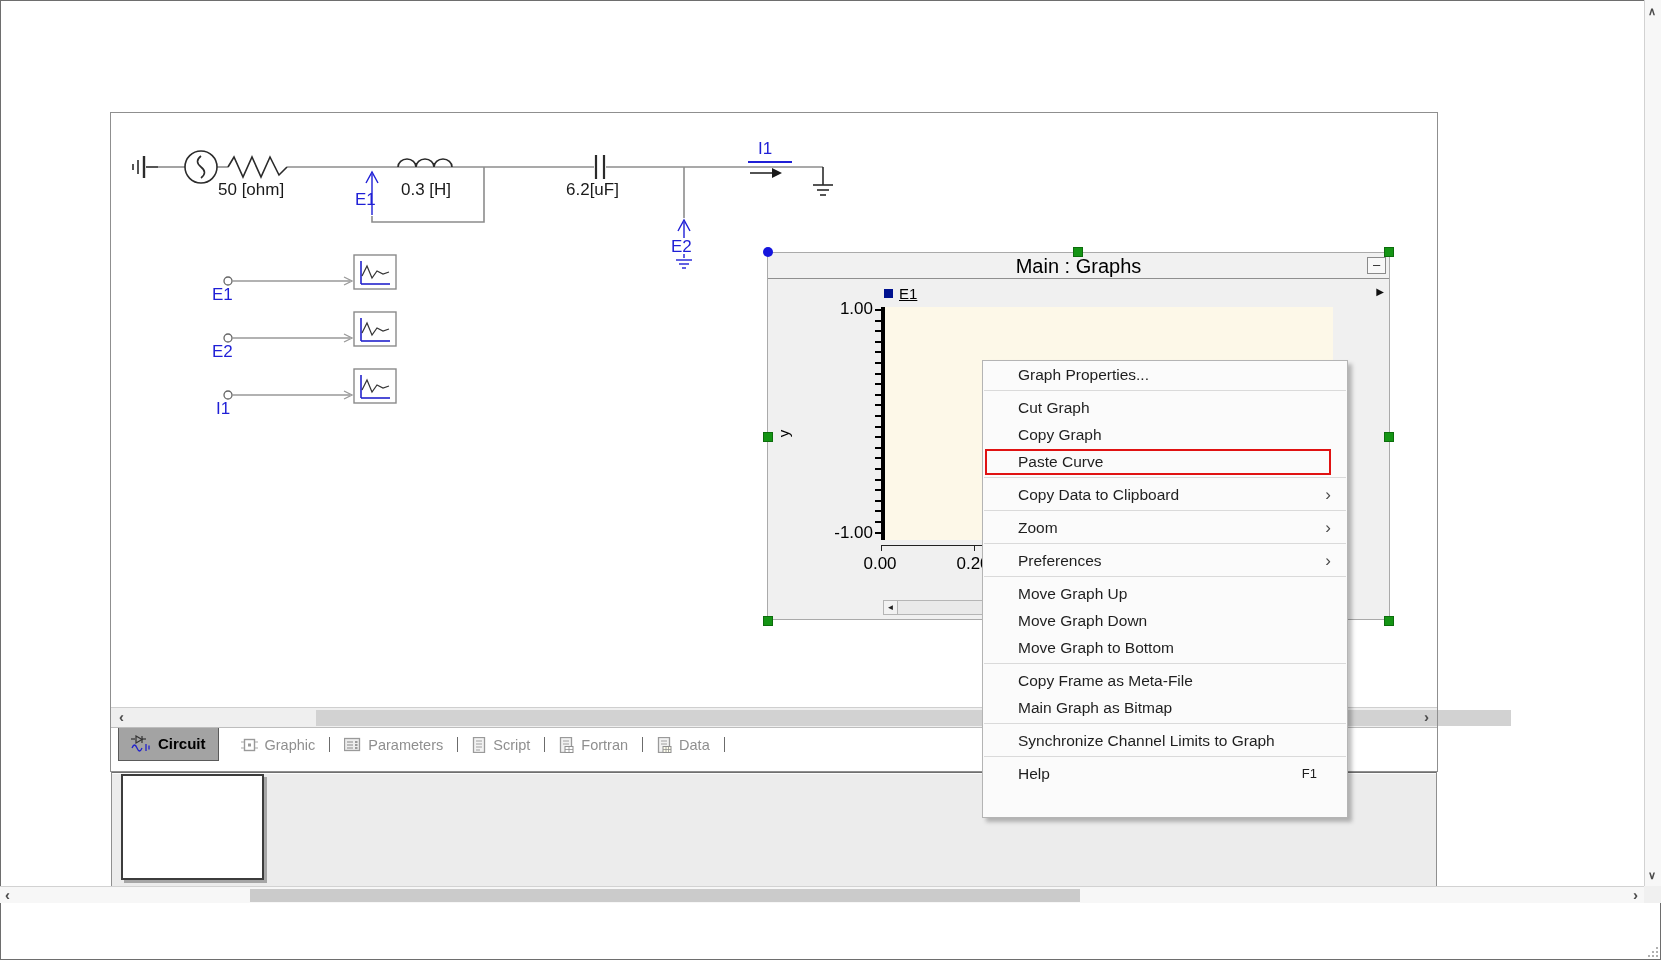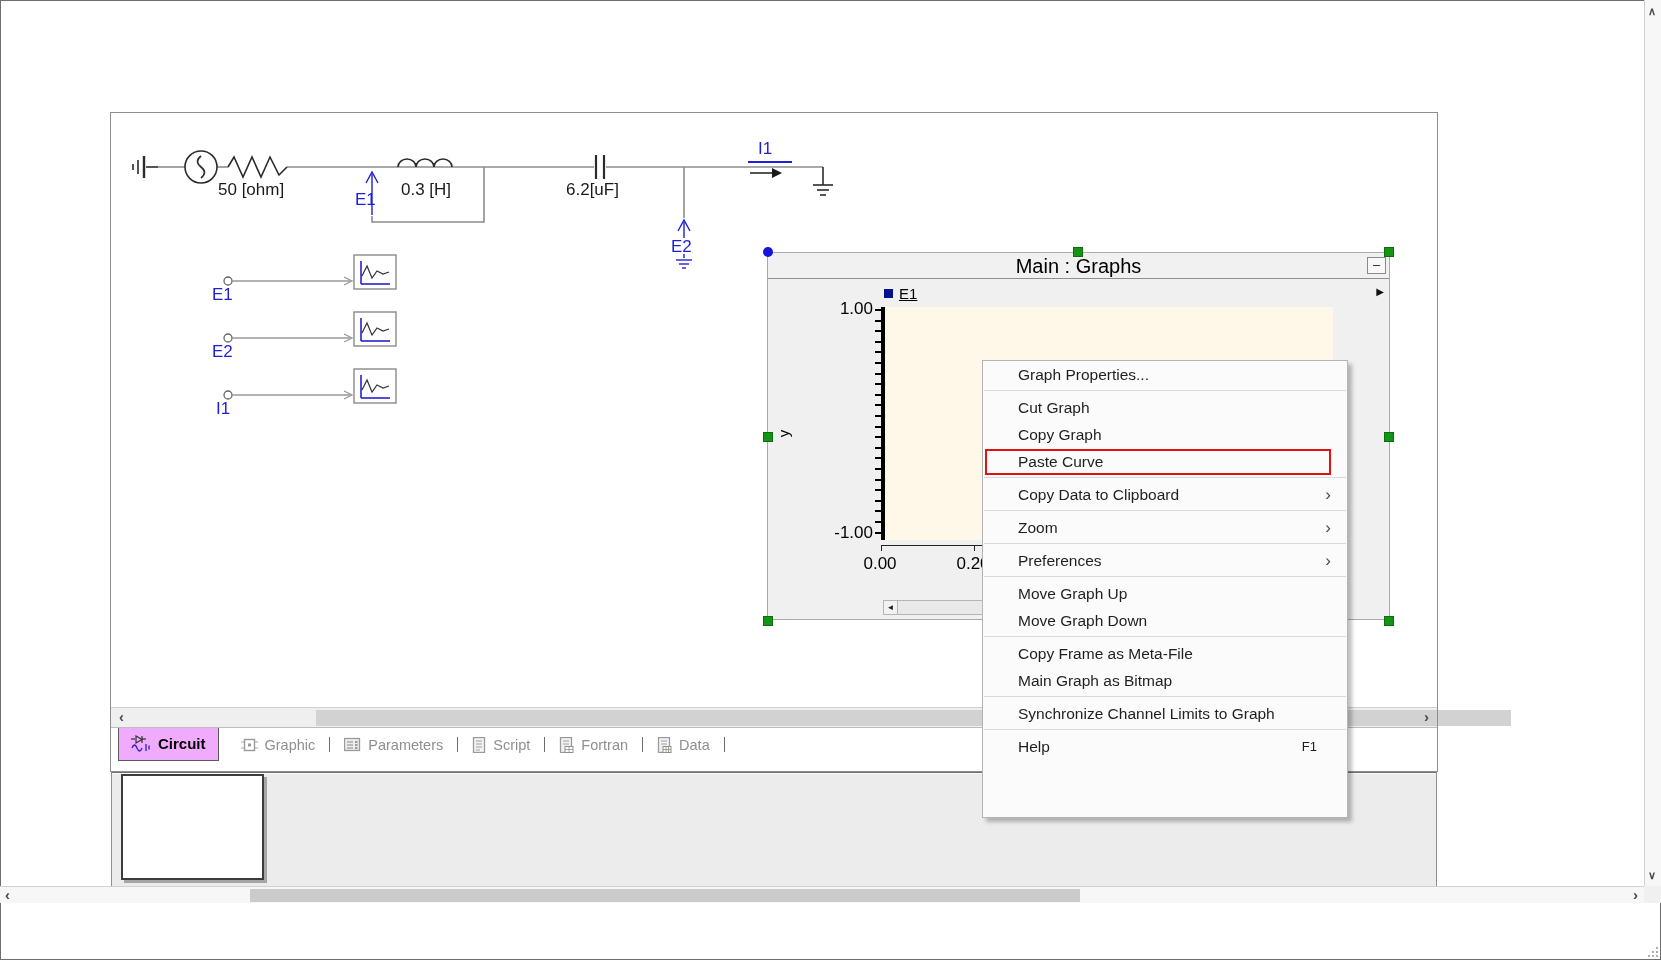--- a/index.html
+++ b/index.html
@@ -14,21 +14,21 @@
   
   #canvas-hscroll { position:absolute; left:111px; top:707px; width:1326px; height:20px;
                     background:#efefef; border-top:1px solid #cfcfcf; z-index:2; }
   #canvas-hscroll .thumb { position:absolute; left:205px; top:2px; width:1195px; height:16px; background:#d2d2d2; }
   .arrow-glyph { position:absolute; font-size:15px; color:#4c4c4c; line-height:16px; font-weight:bold; }
 
   
   #tab-row { position:absolute; left:111px; top:727px; width:1326px; height:34px;
              background:#fff; border-top:1px solid #bdbdbd; display:flex; align-items:center; z-index:2; }
   .tab { display:flex; align-items:center; gap:7px; height:32px; padding:0 12px; font-size:14.5px; color:#8f8f8f; }
-  .tab.active { background:#f0abfc; border:1px solid #5a5a5a; border-top:none; height:33px; margin-top:-1px;
+  .tab.active { background:#a3a3a3; border:1px solid #5a5a5a; border-top:none; height:33px; margin-top:-1px;
                 color:#000; font-weight:bold; font-size:15px; margin-left:7px; }
   .tab-sep { width:1px; height:15px; background:#6b6b6b; margin:0 2px; }
 
   
   #lower-gray { position:absolute; left:111px; top:771px; width:1326px; height:115px; background:#ececec;
                 border-top:2px solid #6f6f6f; border-left:1px solid #8f8f8f; border-right:1px solid #8f8f8f;
                 box-shadow:inset 0 1px 0 #fbfbfb; z-index:1; }
   #mini-page { position:absolute; left:121px; top:774px; width:143px; height:106px; background:#fff;
                border:2px solid #3c3c3c; box-shadow:3px 3px 0 #a6a6a6; z-index:2; }
 
@@ -351,20 +351,23 @@
       <span>Preferences</span>
       <span class="mi-arrow">›</span>
     </div>
     <div class="msep"></div>
     <div class="mi">
         <span>Move Graph Up</span>
       </div>
     <div class="mi">
         <span>Move Graph Down</span>
       </div>
+    <div class="mi">
+        <span>Move Graph to Bottom</span>
+      </div>
     <div class="msep"></div>
     <div class="mi">
         <span>Copy Frame as Meta-File</span>
       </div>
     <div class="mi">
         <span>Main Graph as Bitmap</span>
       </div>
     <div class="msep"></div>
     <div class="mi">
         <span>Synchronize Channel Limits to Graph</span>

